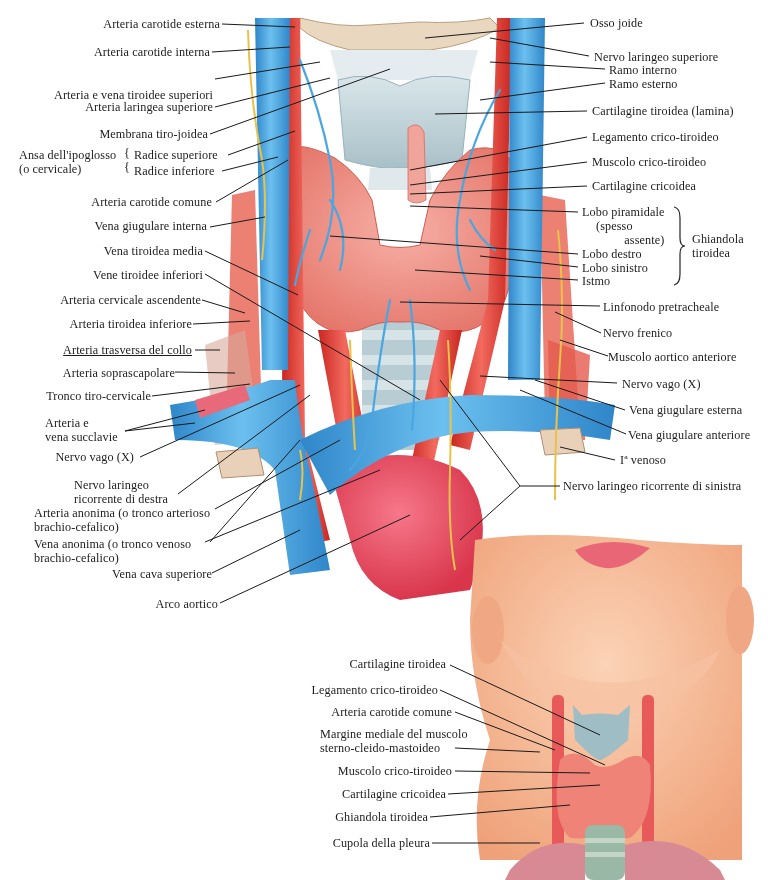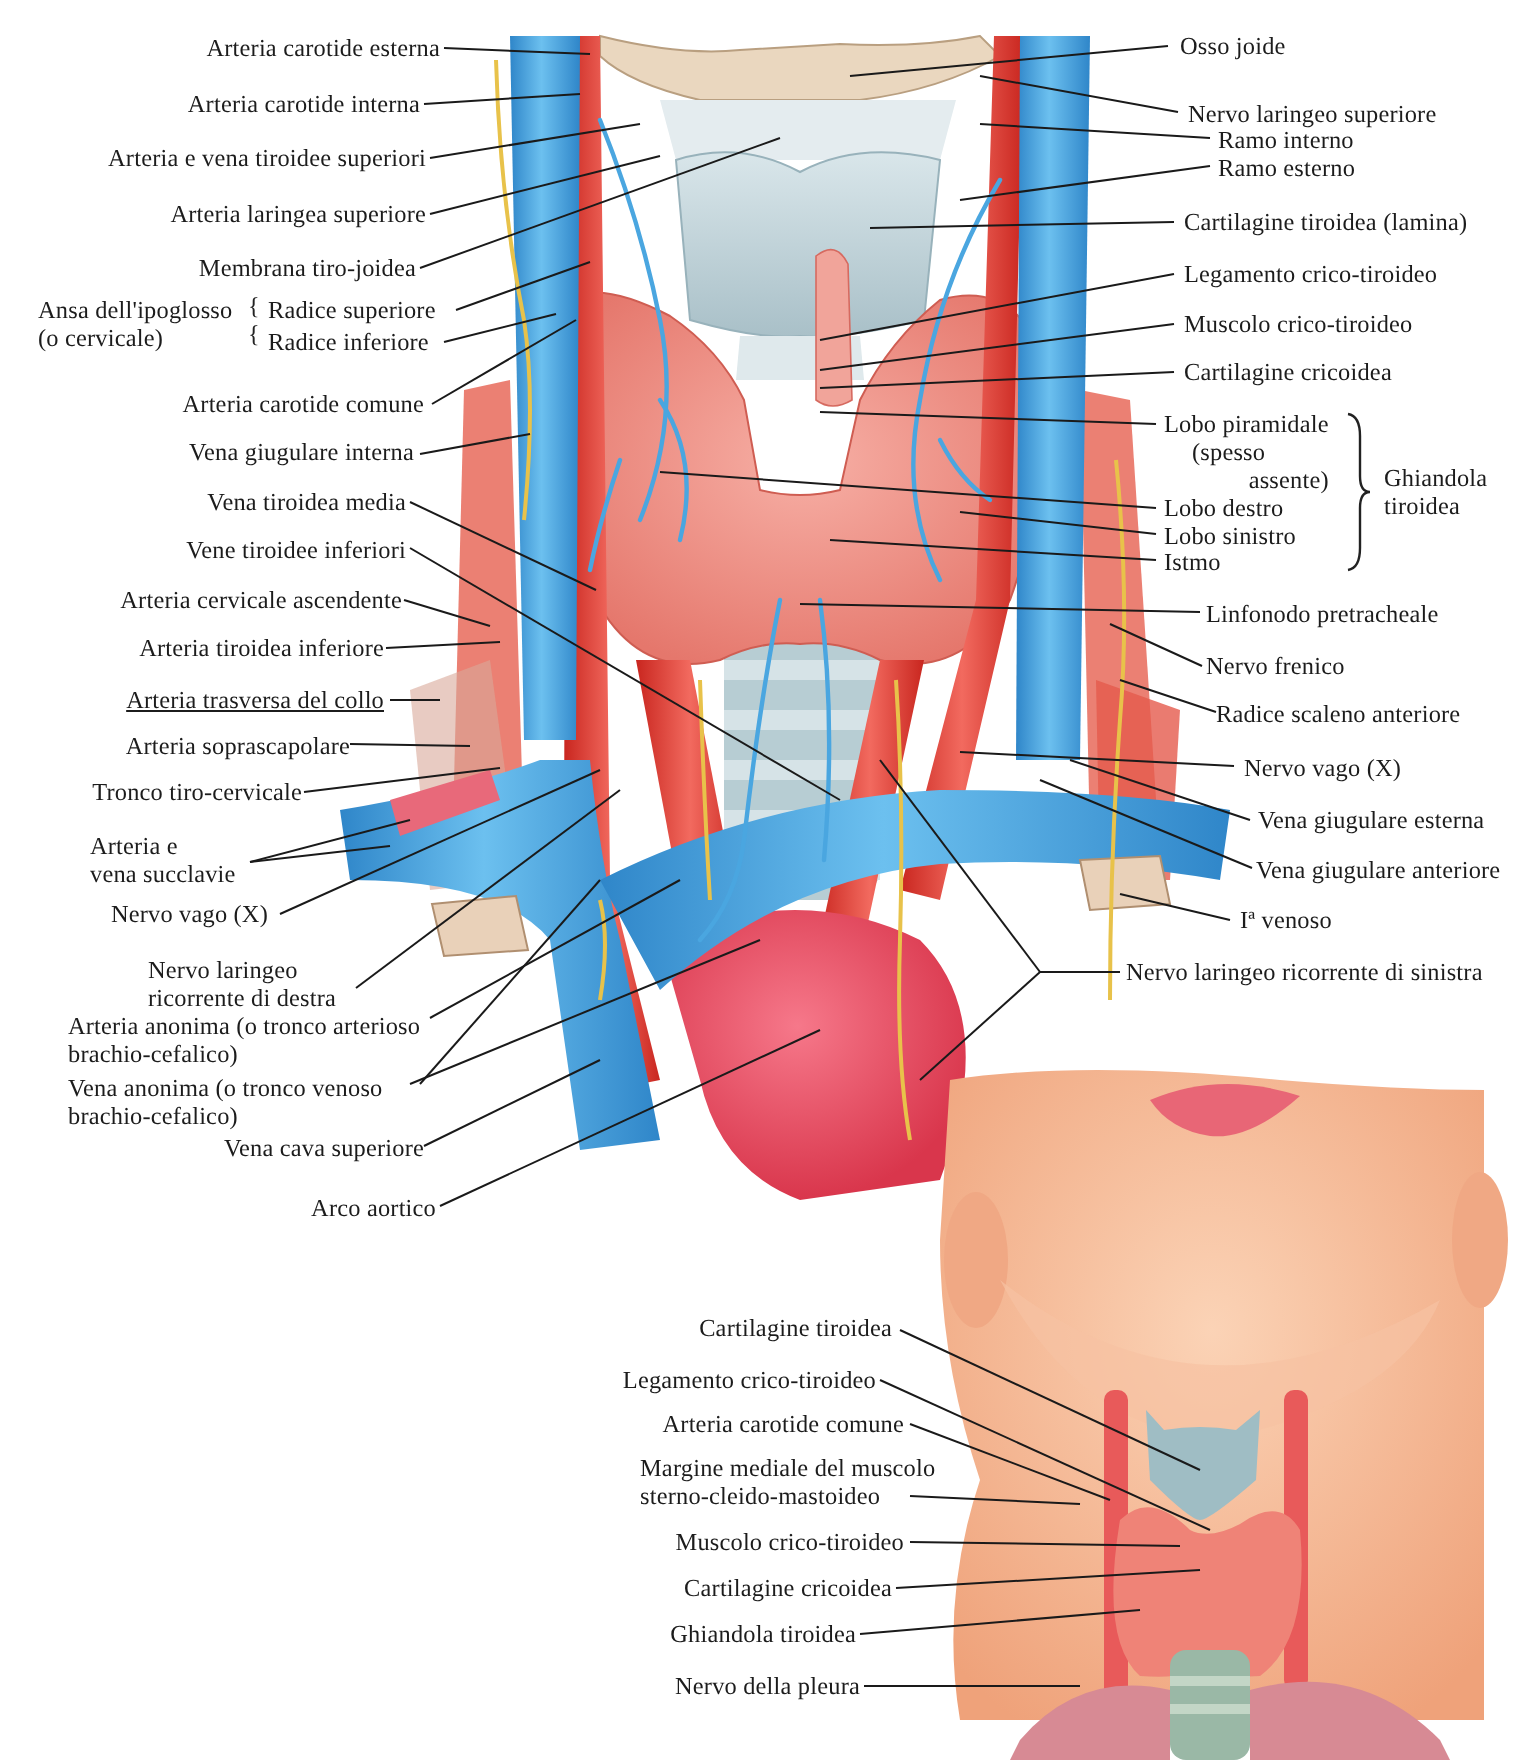--- a/index.html
+++ b/index.html
@@ -192,21 +192,21 @@
     <line x1="455" y1="748" x2="540" y2="752"></line>
     <line x1="455" y1="771" x2="590" y2="773"></line>
     <line x1="448" y1="794" x2="600" y2="785"></line>
     <line x1="430" y1="817" x2="570" y2="805"></line>
     <line x1="432" y1="843" x2="540" y2="843"></line>
   </g>
 </svg>
 
 <div class="lbl r" style="right:548px;top:17px;">Arteria carotide esterna</div>
 <div class="lbl r" style="right:558px;top:45px;">Arteria carotide interna</div>
-<div class="lbl r" style="right:555px;top:72px;">Arteria e vena tiroidee superiori</div>
+<div class="lbl r" style="right:555px;top:88px;">Arteria e vena tiroidee superiori</div>
 <div class="lbl r" style="right:555px;top:100px;">Arteria laringea superiore</div>
 <div class="lbl r" style="right:560px;top:127px;">Membrana tiro-joidea</div>
 <div class="lbl" style="left:19px;top:148px;">
   <div>Ansa dell'ipoglosso</div>
   <div>(o cervicale)</div>
 </div>
 <div class="brace" style="left:124px;top:146px;font-size:12px;line-height:14px;">{<br>{</div>
 <div class="lbl" style="left:134px;top:148px;">Radice superiore</div>
 <div class="lbl" style="left:134px;top:164px;">Radice inferiore</div>
 <div class="lbl r" style="right:556px;top:195px;">Arteria carotide comune</div>
@@ -256,30 +256,30 @@
 <div class="lbl" style="left:582px;top:274px;">Istmo</div>
 <svg style="position:absolute;left:672px;top:206px;" width="14" height="80" viewBox="0 0 14 80">
   <path d="M2 1 Q8 2 8 12 L8 32 Q8 40 13 40 Q8 40 8 48 L8 68 Q8 78 2 79" stroke="#222" stroke-width="1.2" fill="none"></path>
 </svg>
 <div class="lbl" style="left:692px;top:232px;">
   <div>Ghiandola</div>
   <div>tiroidea</div>
 </div>
 <div class="lbl" style="left:603px;top:300px;">Linfonodo pretracheale</div>
 <div class="lbl" style="left:603px;top:326px;">Nervo frenico</div>
-<div class="lbl" style="left:608px;top:350px;">Radice scaleno anteriore</div>
+<div class="lbl" style="left:608px;top:350px;">Muscolo aortico anteriore</div>
 <div class="lbl" style="left:622px;top:377px;">Nervo vago (X)</div>
 <div class="lbl" style="left:629px;top:403px;">Vena giugulare esterna</div>
 <div class="lbl" style="left:628px;top:428px;">Vena giugulare anteriore</div>
 <div class="lbl" style="left:620px;top:453px;">Iª venoso</div>
 <div class="lbl" style="left:563px;top:479px;">Nervo laringeo ricorrente di sinistra</div>
 
 <div class="lbl r" style="right:322px;top:657px;">Cartilagine tiroidea</div>
 <div class="lbl r" style="right:330px;top:683px;">Legamento crico-tiroideo</div>
 <div class="lbl r" style="right:316px;top:705px;">Arteria carotide comune</div>
 <div class="lbl" style="left:320px;top:727px;">
   <div>Margine mediale del muscolo</div>
   <div>sterno-cleido-mastoideo</div>
 </div>
 <div class="lbl r" style="right:316px;top:764px;">Muscolo crico-tiroideo</div>
 <div class="lbl r" style="right:322px;top:787px;">Cartilagine cricoidea</div>
 <div class="lbl r" style="right:340px;top:810px;">Ghiandola tiroidea</div>
-<div class="lbl r" style="right:338px;top:836px;">Nervo della pleura</div>
+<div class="lbl r" style="right:338px;top:836px;">Cupola della pleura</div>
 
 </body></html>

